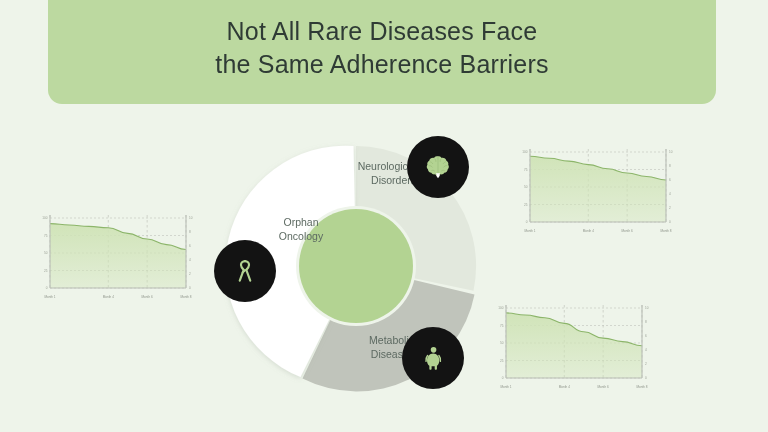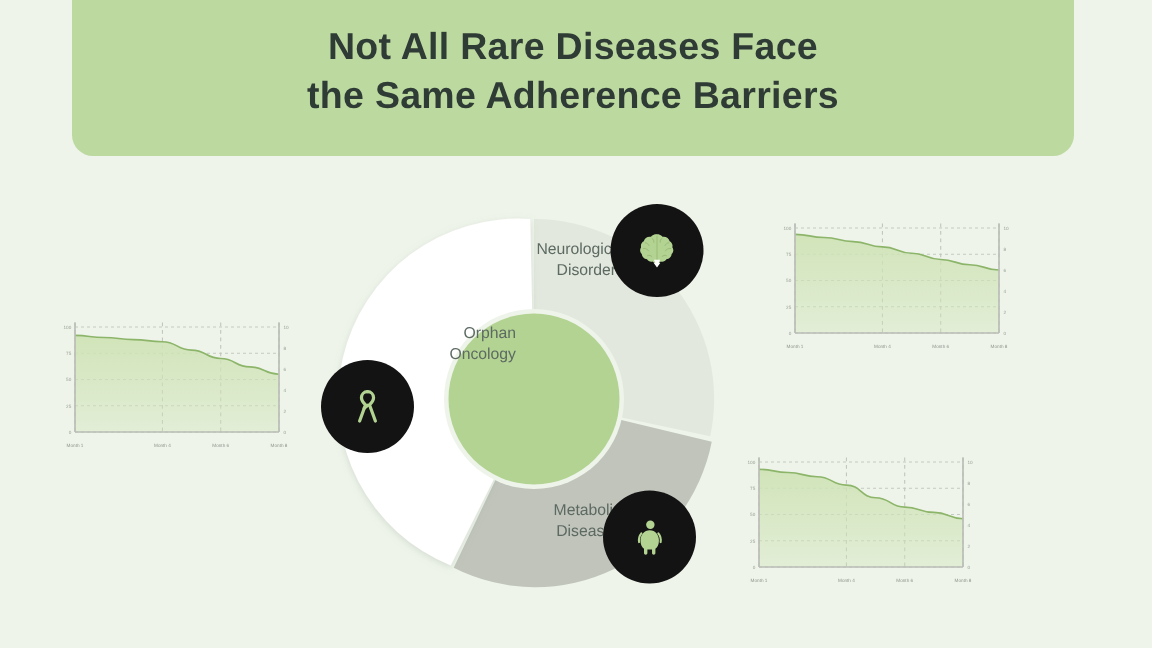--- a/index.html
+++ b/index.html
@@ -17,21 +17,21 @@
     left:48px; top:-8px;
     width:668px; height:112px;
     background:#bcd9a0;
     border-radius:0 0 14px 14px;
     display:flex; align-items:center; justify-content:center;
   }
   #header-title{
     text-align:center;
     font-size:25px;
     line-height:1.32;
-    font-weight:700;
+    font-weight:400;
     color:#2f3b35;
     letter-spacing:.2px;
     white-space:pre-line;
     font-family:"Liberation Sans", sans-serif;
   }
 
   
   #donut-wrap{
     position:absolute;
     left:222px; top:138px;
@@ -40,21 +40,21 @@
   #donut-svg{ width:100%; height:100%; display:block; }
 
   .segment-label{
     position:absolute;
     font-size:10.5px;
     line-height:1.32;
     color:#5d6a62;
     white-space:pre-line;
   }
   #label-neurological{ left:110px; top:22px; width:84px; text-align:right; }
-  #label-orphan{ left:36px; top:78px; width:86px; text-align:right; }
+  #label-orphan{ left:36px; top:78px; width:86px; text-align:center; }
   #label-metabolic{ left:108px; top:196px; width:84px; text-align:right; }
 
   #center-text{
     position:absolute;
     left:92px; top:96px;
     width:102px;
     text-align:center;
     font-size:8.4px;
     line-height:1.52;
     font-weight:700;

